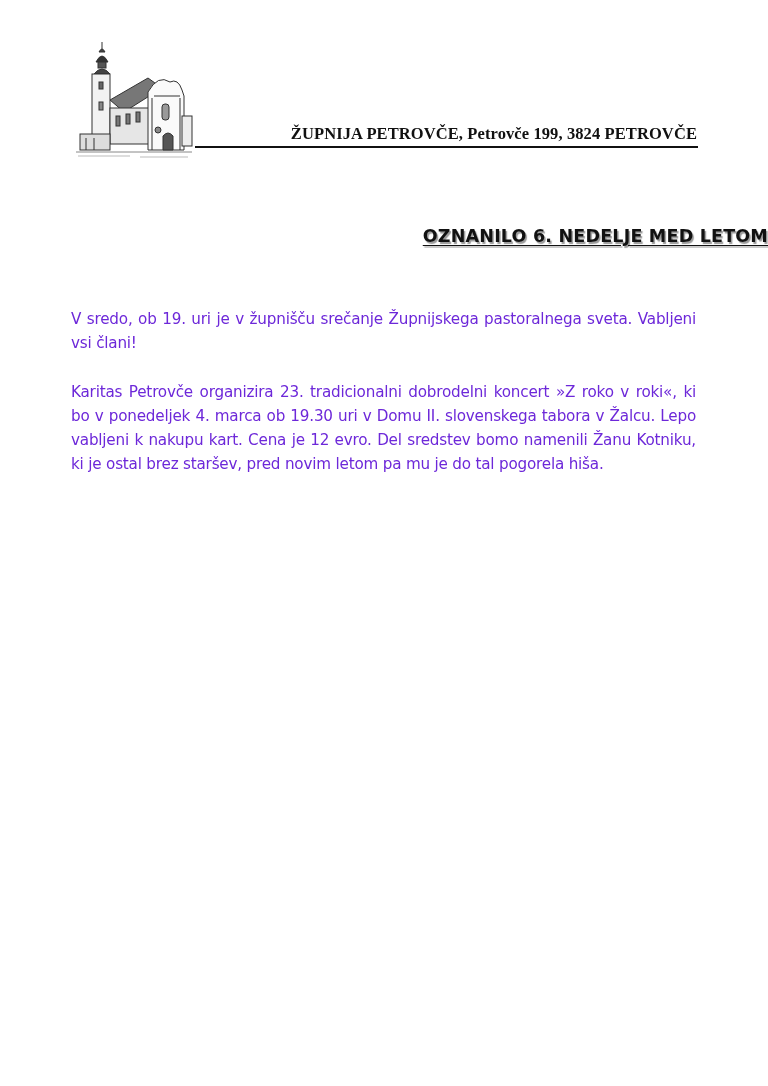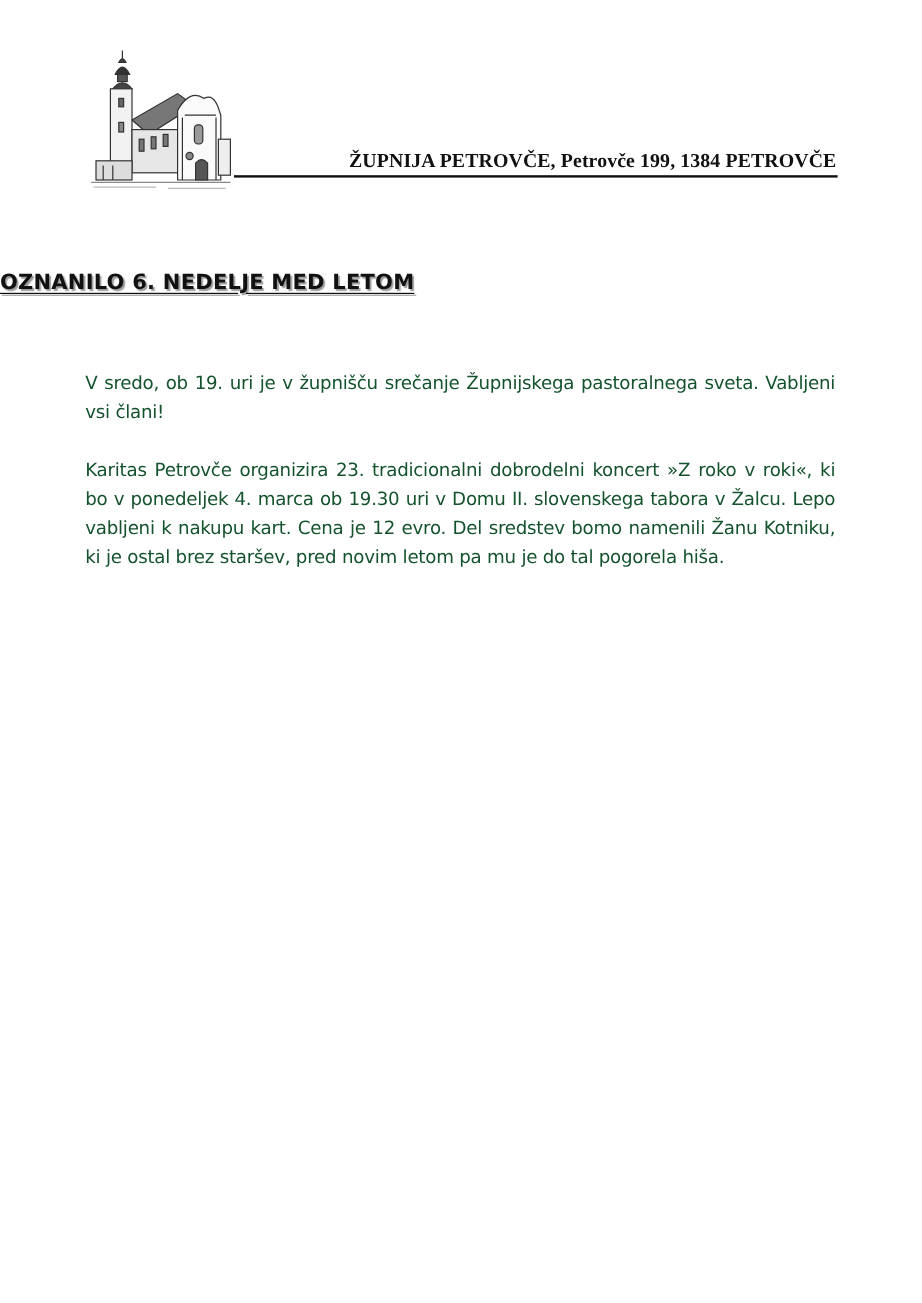--- a/index.html
+++ b/index.html
@@ -1,23 +1,23 @@
 <!DOCTYPE html>
 <html><head>
   <meta charset="utf-8">
   <style>
     html, body { margin: 0; padding: 0; background: #ffffff; }
     body { width: 768px; height: 1086px; position: relative; overflow: hidden; font-family: "DejaVu Sans", sans-serif; color: #111; }
     .logo { position: absolute; left: 70px; top: 38px; width: 124px; height: 124px; }
     .header-text { position: absolute; left: 230px; top: 124px; width: 467px; text-align: right; font-family: "Liberation Serif", serif; font-weight: bold; font-size: 16.5px; letter-spacing: 0.1px; color: #111; white-space: nowrap; }
     .header-rule { position: absolute; left: 195px; top: 146px; width: 503px; height: 2px; background: #111; }
-    .title { position: absolute; left: 0; top: 226px; width: 657px; text-align: left; }
+    .title { position: absolute; left: 0; top: 226px; width: 768px; text-align: right; }
     .title span { font-family: "DejaVu Sans", sans-serif; font-weight: bold; font-size: 17.5px; text-decoration: underline; text-underline-offset: 3px; text-shadow: 1.5px 1.5px 1px #9a9a9a; color: #111; letter-spacing: 0.2px; }
     .body { position: absolute; left: 71px; top: 307px; width: 625px; }
-    .para { font-family: "DejaVu Sans", sans-serif; font-size: 15.2px; line-height: 24.3px; text-align: justify; margin: 0 0 24px 0; color: #14532d; letter-spacing: -0.2px; }
+    .para { font-family: "DejaVu Sans", sans-serif; font-size: 15.2px; line-height: 24.3px; text-align: justify; margin: 0 0 24px 0; color: #6d28d9; letter-spacing: -0.2px; }
   </style>
 </head>
 <body>
 
 <div class="logo">
   <svg width="124" height="124" viewBox="0 0 124 124" xmlns="http://www.w3.org/2000/svg">
     <g fill="none" stroke="#333" stroke-width="1">
 
       <line x1="32" y1="4" x2="32" y2="12"></line>
       <path d="M29 14 Q32 8 35 14 Z" fill="#444"></path>
@@ -49,21 +49,21 @@
       <rect x="10" y="96" width="30" height="16" fill="#ddd"></rect>
       <line x1="16" y1="100" x2="16" y2="112"></line>
       <line x1="24" y1="100" x2="24" y2="112"></line>
 
       <line x1="6" y1="114" x2="122" y2="114" stroke="#888"></line>
       <path d="M8 118 L60 118 M70 119 L118 119" stroke="#bbb"></path>
     </g>
   </svg>
 </div>
 
-<div class="header-text">ŽUPNIJA PETROVČE, Petrovče 199, 1384 PETROVČE</div>
+<div class="header-text">ŽUPNIJA PETROVČE, Petrovče 199, 3824 PETROVČE</div>
 <div class="header-rule"></div>
 
 <div class="title">
   <span>OZNANILO 6. NEDELJE MED LETOM</span>
 </div>
 
 <div class="body">
   <p class="para">V sredo, ob 19. uri je v župnišču srečanje Župnijskega pastoralnega sveta. Vabljeni vsi člani!</p>
   <p class="para">Karitas Petrovče organizira 23. tradicionalni dobrodelni koncert »Z roko v roki«, ki bo v ponedeljek 4. marca ob 19.30 uri v Domu II. slovenskega tabora v Žalcu. Lepo vabljeni k nakupu kart. Cena je 12 evro. Del sredstev bomo namenili Žanu Kotniku, ki je ostal brez staršev, pred novim letom pa mu je do tal pogorela hiša.</p>
 </div>

